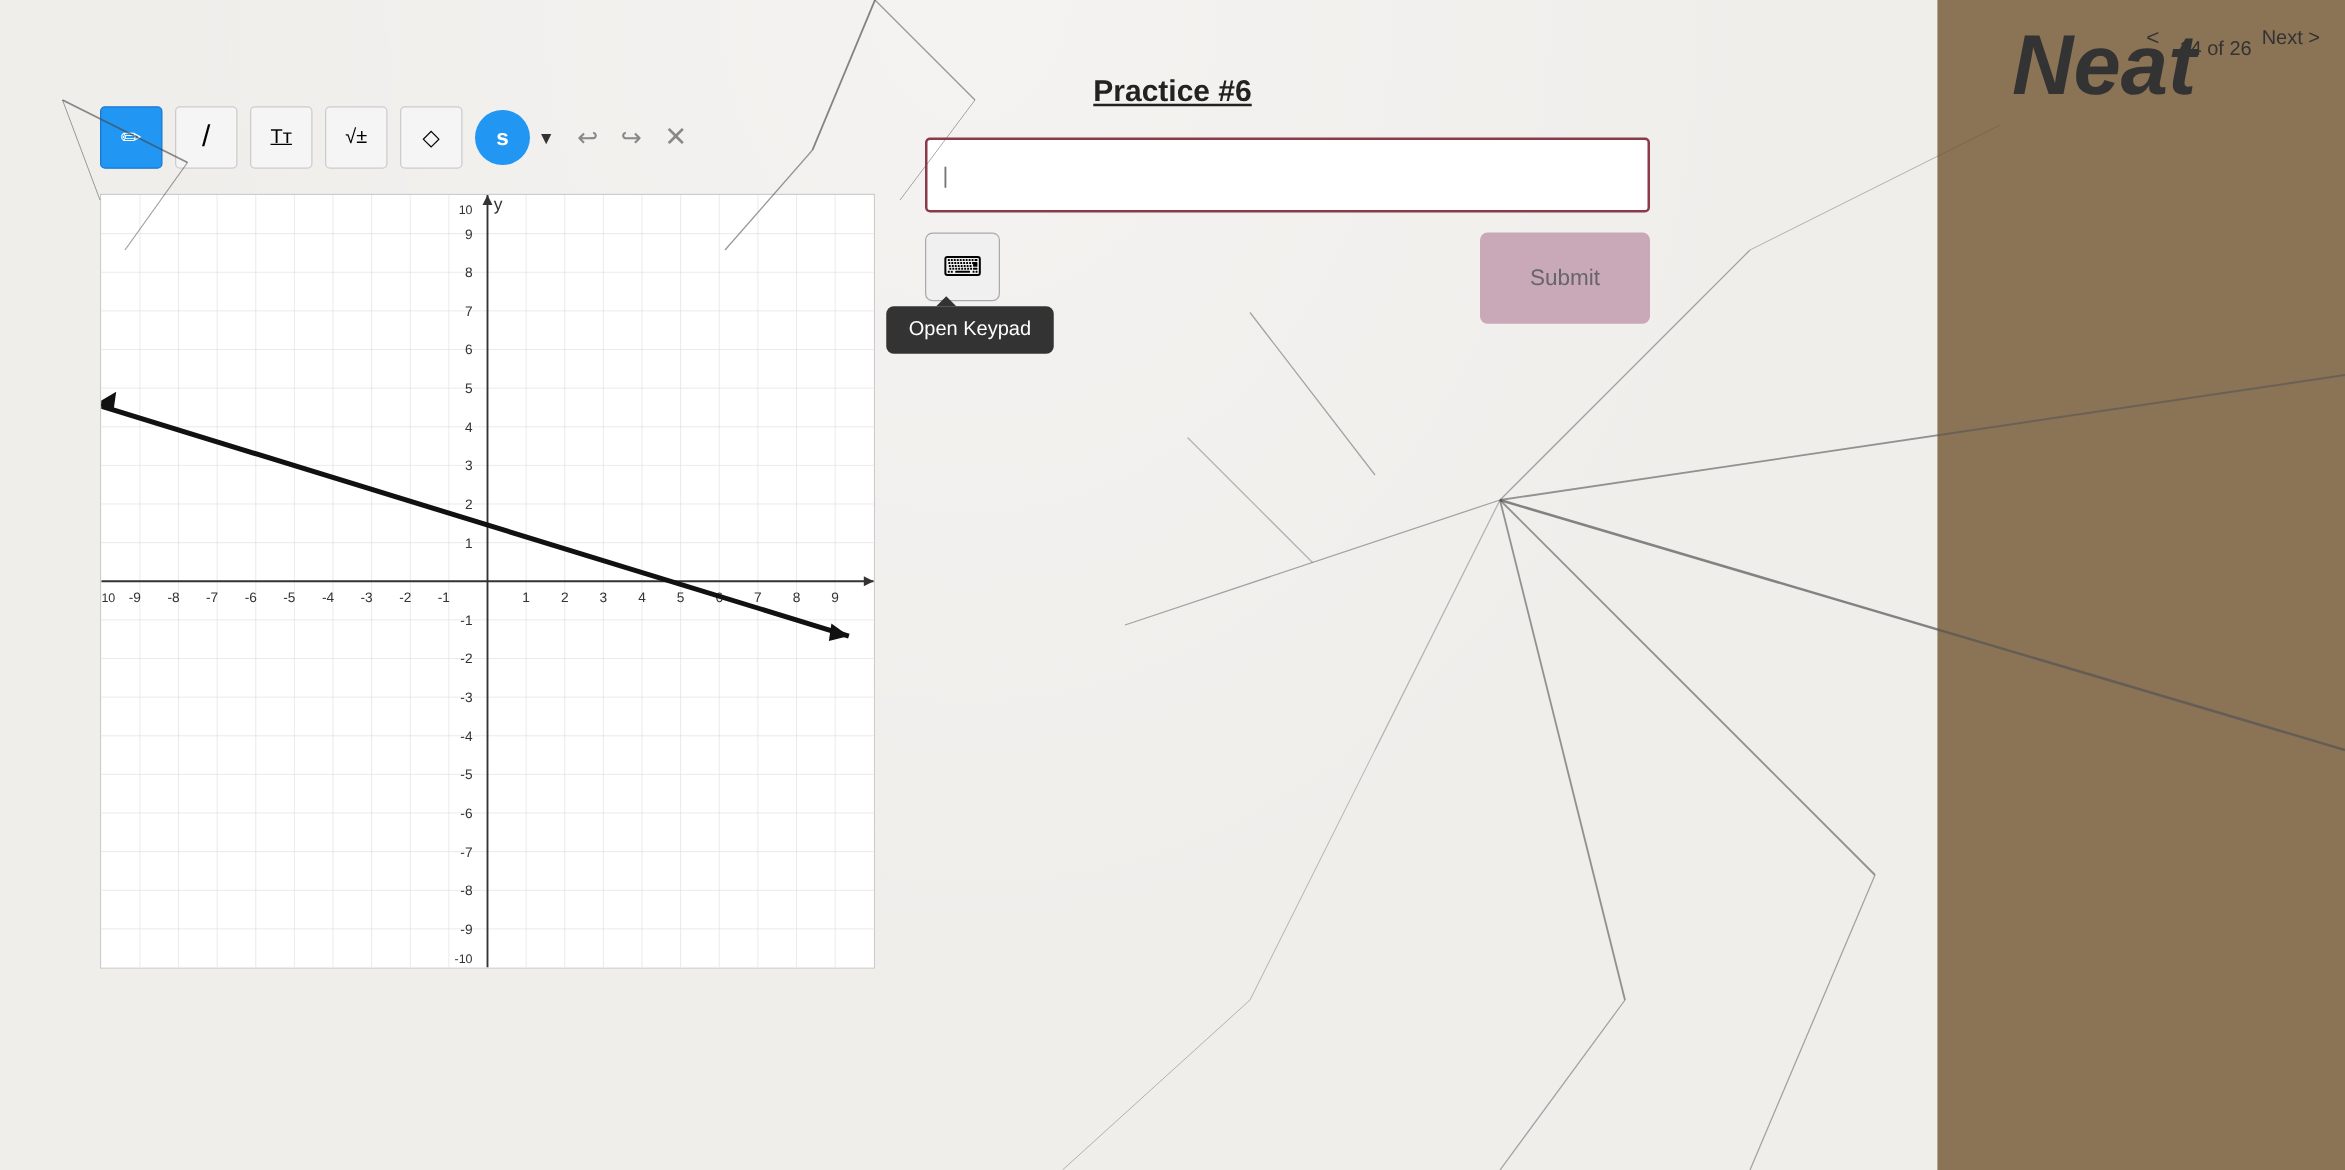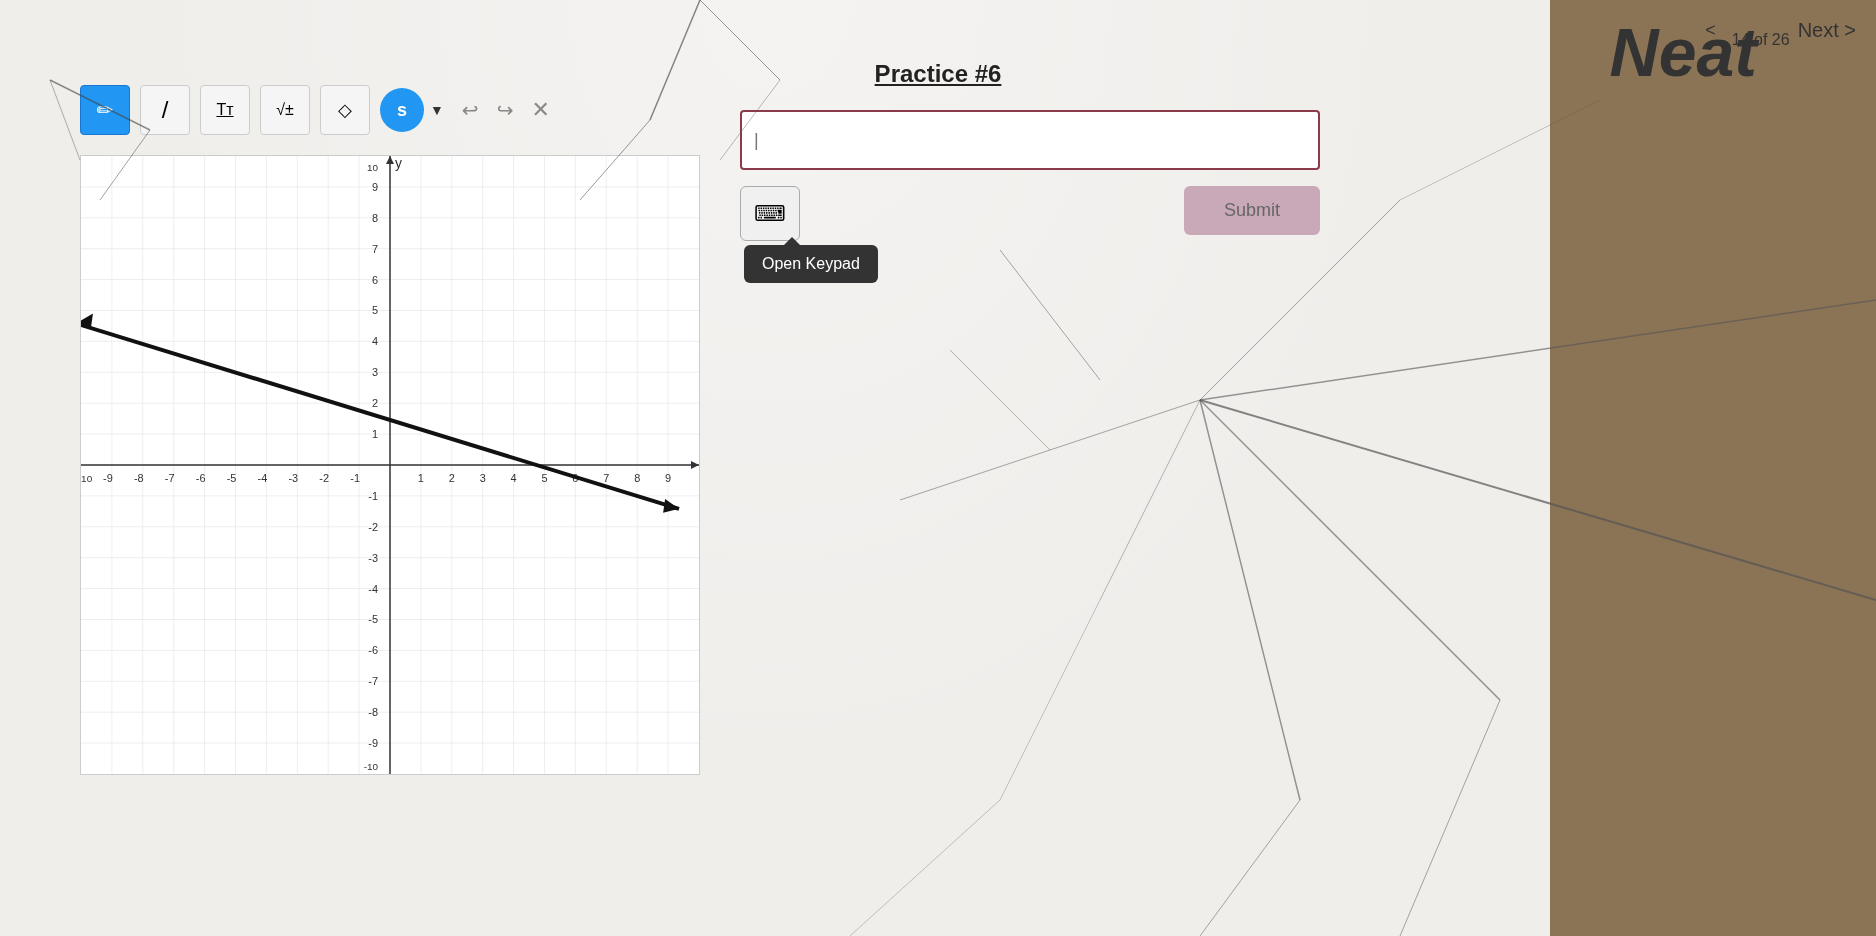--- a/index.html
+++ b/index.html
@@ -46,21 +46,21 @@
     .page-indicator {
       font-size: 16px;
       color: #333;
       font-weight: 500;
       margin-top: 19px;
     }
 
     .next-btn {
       background: none;
       border: none;
-      font-size: 20px;
+      font-size: 16px;
       cursor: pointer;
       color: #333;
       font-weight: 500;
     }
 
     
     .practice-title {
       position: absolute;
       top: 60px;
       left: 50%;
@@ -210,33 +210,33 @@
     }
 
     .keypad-icon {
       font-size: 22px;
     }
 
     .submit-btn {
       background: #c9a8b8;
       border: none;
       border-radius: 6px;
-      padding: 14px 40px;
+      padding: 26px 40px;
       font-size: 18px;
       color: #666;
       cursor: pointer;
       margin-left: auto;
       display: block;
     }
 
     
     .tooltip {
       position: absolute;
       top: 245px;
-      left: 744px;
+      left: 709px;
       background: #333;
       color: white;
       padding: 10px 18px;
       border-radius: 6px;
       font-size: 16px;
       z-index: 20;
       white-space: nowrap;
     }
 
     .tooltip::before {

